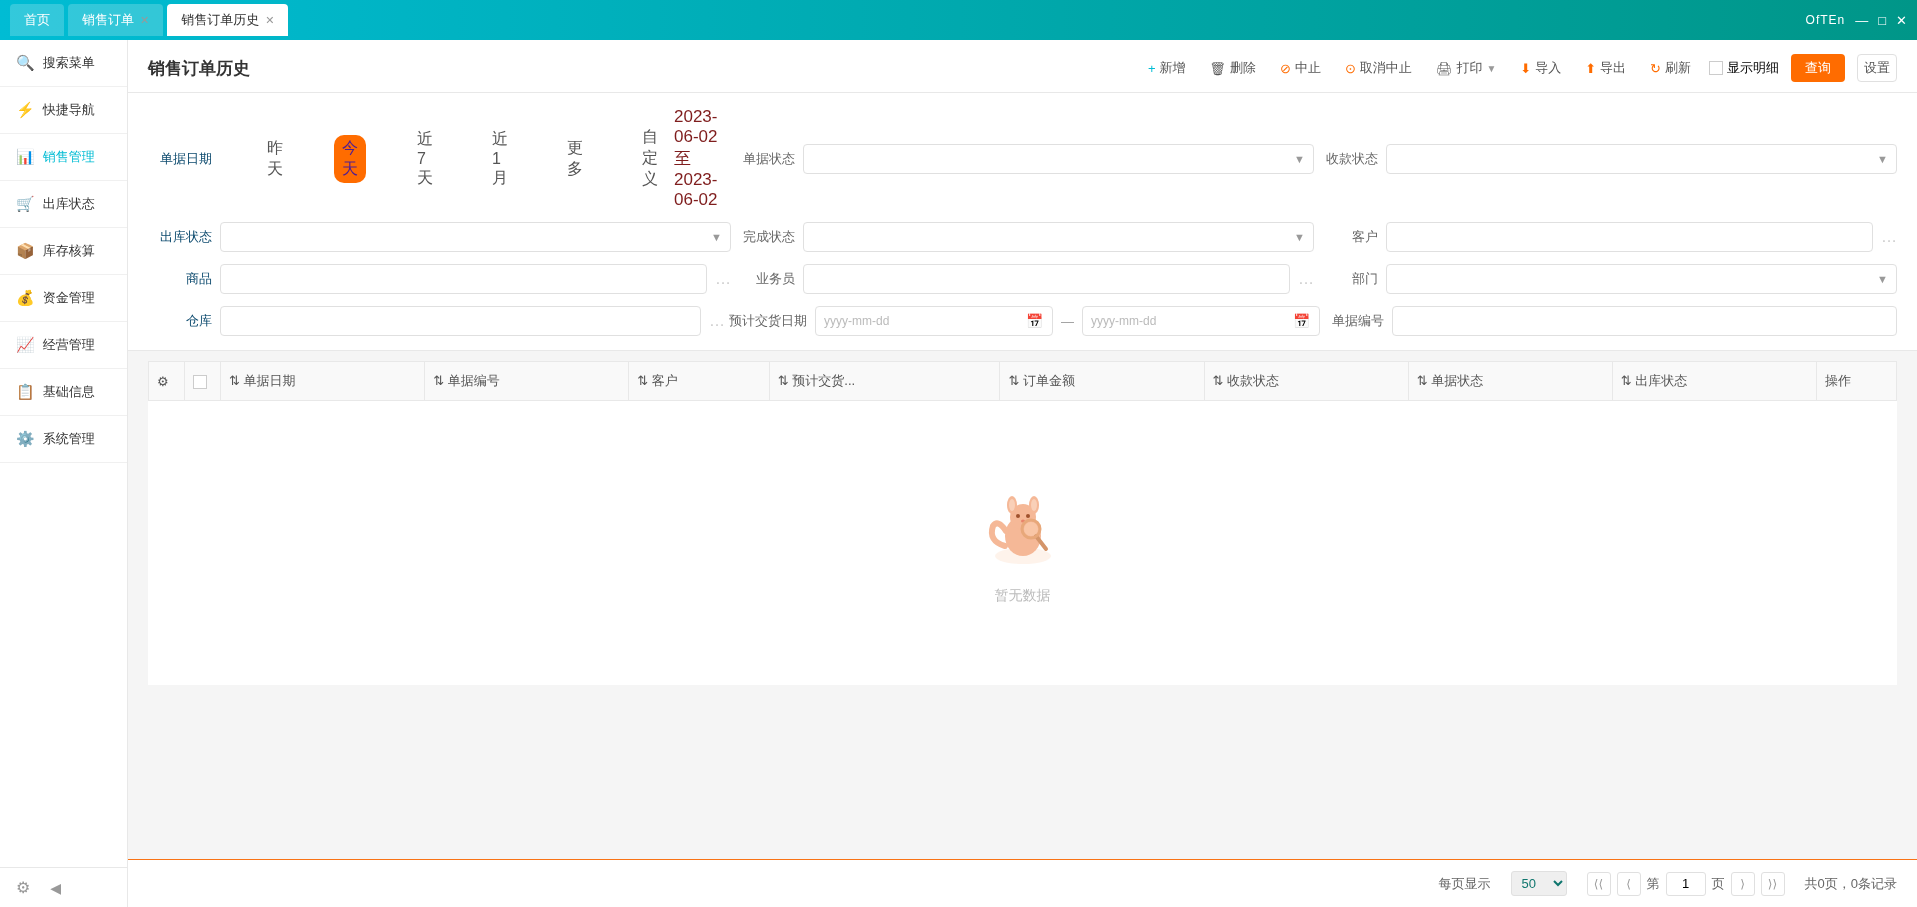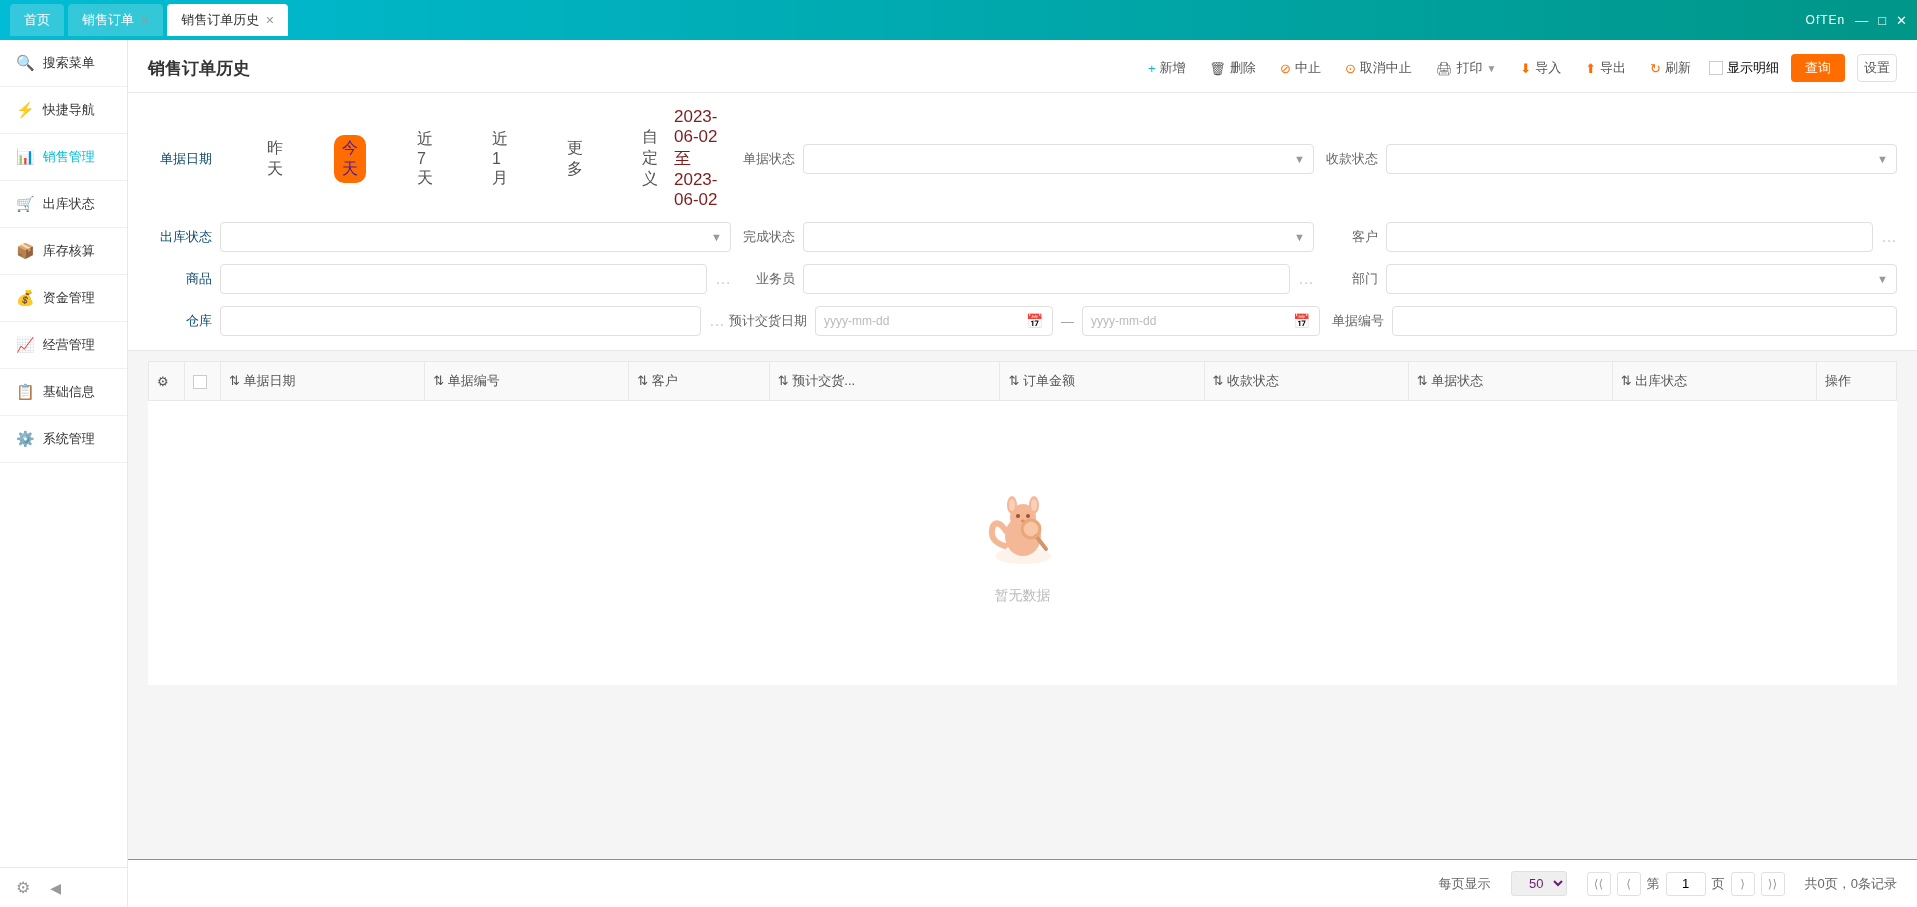--- a/index.html
+++ b/index.html
@@ -288,23 +288,22 @@
       padding: 0 20px;
       gap: 20px;
       flex-shrink: 0;
     }
     .page-size-label { color: #666; font-size: 13px; }
     .page-size-select {
       border: 1px solid #e0e0e0;
       border-radius: 3px;
       padding: 3px 6px;
       font-size: 13px;
-      color: #701a75;
-      cursor: pointer;
-      text-align: right;
+      color: #0f766e;
+      cursor: pointer;
     }
     .page-nav {
       display: flex;
       align-items: center;
       gap: 6px;
     }
     .page-nav-btn {
       width: 24px;
       height: 24px;
       border: 1px solid #e0e0e0;

